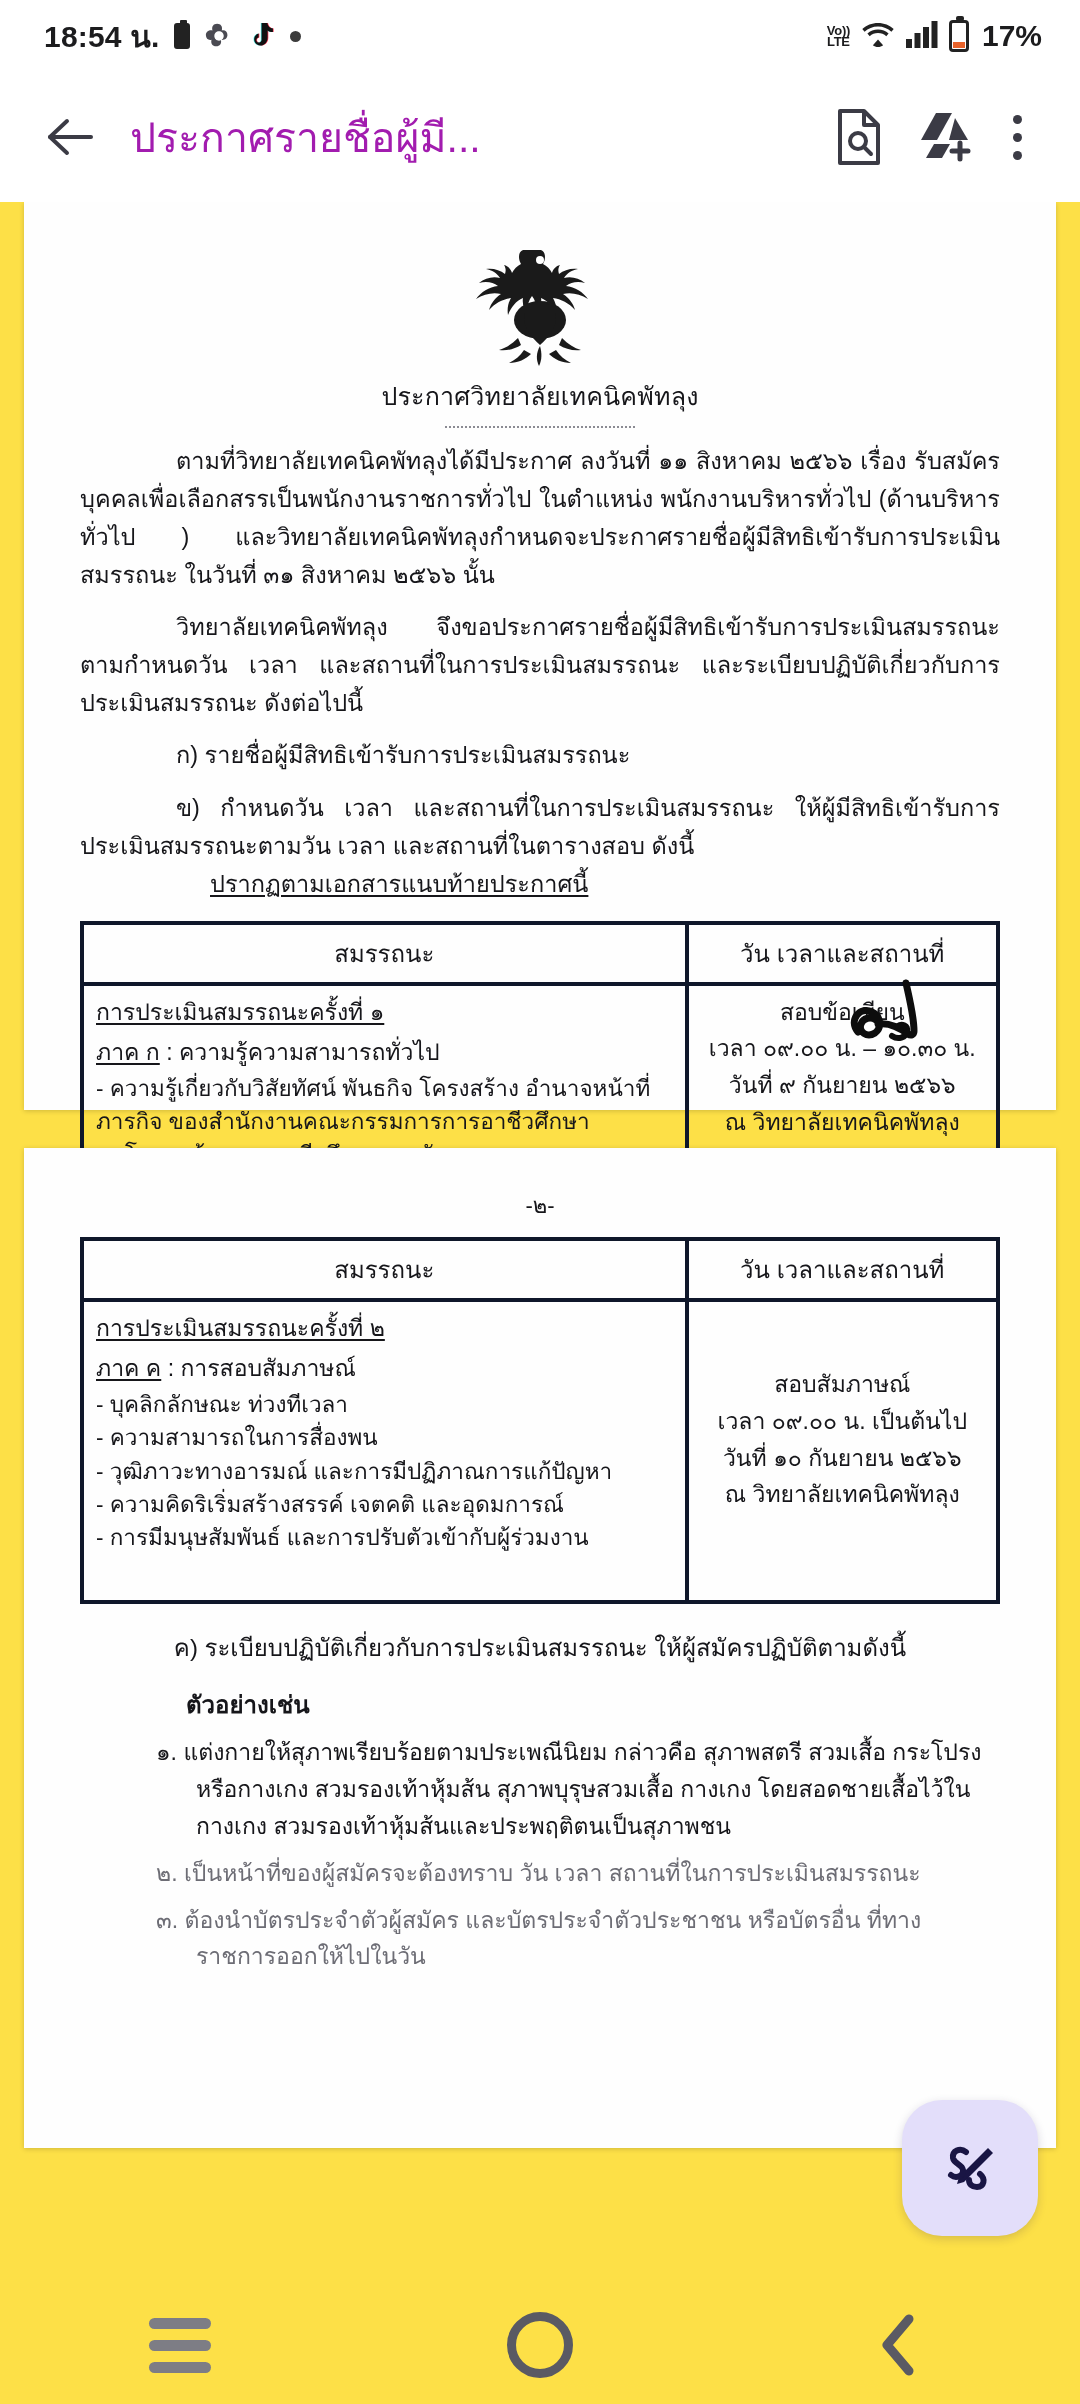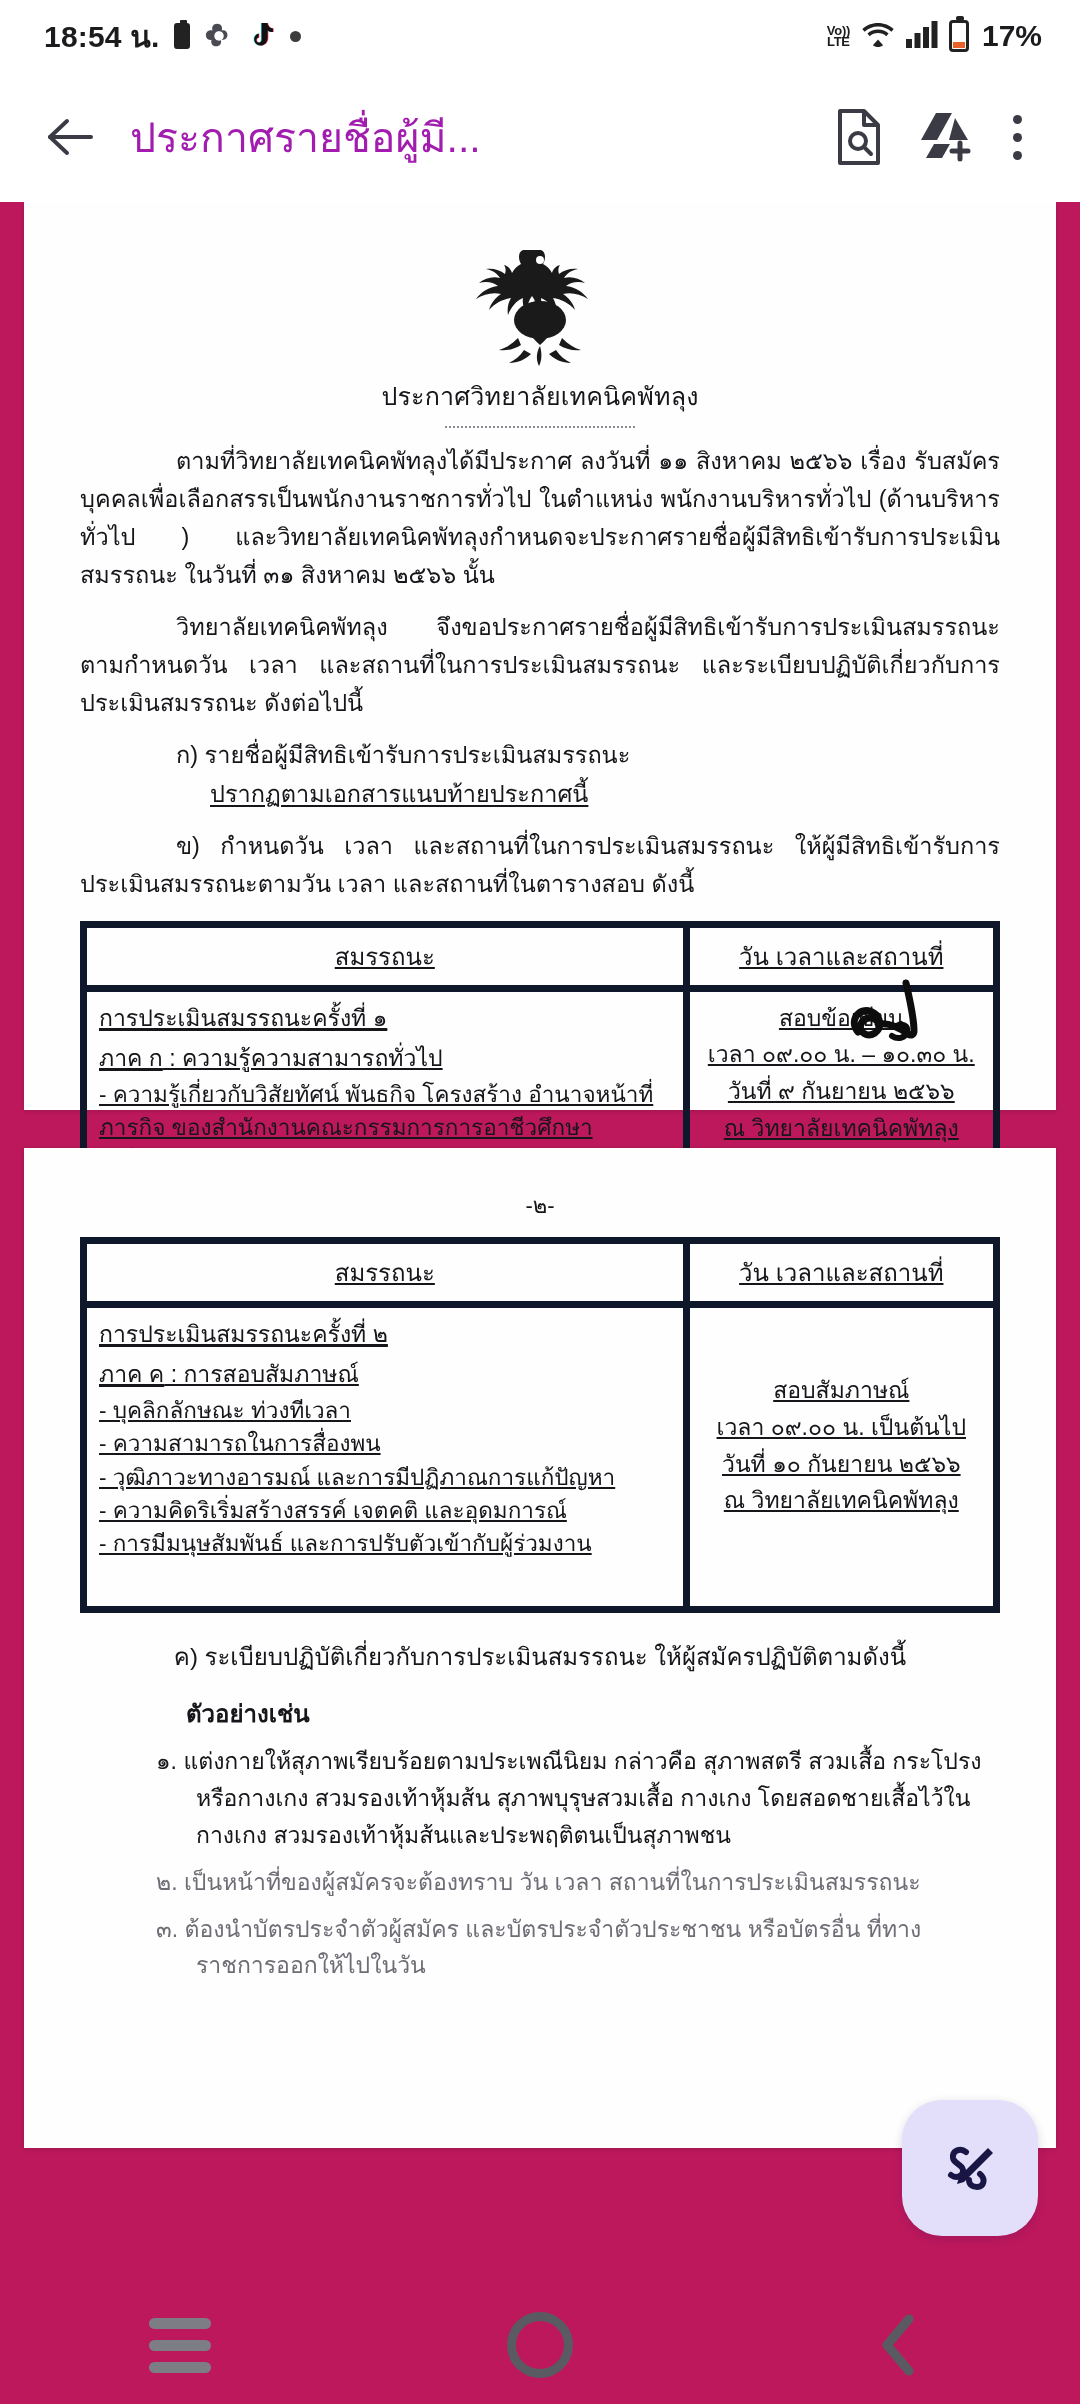--- a/index.html
+++ b/index.html
@@ -46,21 +46,21 @@
     flex: 1; font-size: 41px; color: #a21caf; margin-left: 22px;
     white-space: nowrap; overflow: hidden; font-weight: 400;
   }
   .ab-act { width: 86px; height: 86px; display:flex; align-items:center; justify-content:center; }
   .ab-kebab { width: 58px; height: 86px; display:flex; flex-direction:column; align-items:center; justify-content:center; gap:9px; }
   .ab-kebab span { width: 9px; height: 9px; border-radius:50%; background:#3b3b45; display:block; }
 
   
   .viewer {
     position: absolute; top: 202px; left: 0; width: 1080px; height: 2202px;
-    background: #be185d; overflow: hidden;
+    background: #fde047; overflow: hidden;
   }
 
   .page {
     position: relative; background: #fefefe; margin: 0 auto;
     box-shadow: 0 1px 5px rgba(0,0,0,.18);
     color: #16161a;
   }
   .page1 { width: 1032px; height: 908px; margin-top: 0px; padding: 34px 56px 0 56px; }
   .page2 { width: 1032px; margin-top: 38px; padding: 34px 56px 40px 56px; min-height: 1000px; }
 
@@ -74,21 +74,21 @@
   .doc-sub .lbl { margin-right: 14px; }
   .rule { width: 190px; border-top: 2px dotted #8b8b93; margin: 10px auto 12px auto; }
 
   .para { font-size: 23.5px; line-height: 1.62; text-align: justify; margin-top: 14px; }
   .para.ind { text-indent: 96px; }
   .para.sub { margin-left: 96px; text-indent: 0; }
   .ul-text { text-decoration: underline; text-underline-offset: 3px; }
 
   
   table.tbl { width: 100%; border-collapse: collapse; margin-top: 18px; table-layout: fixed; }
-  table.tbl th, table.tbl td { border: 7px solid #0f172a; vertical-align: top; padding: 8px 12px; text-decoration: underline; }
+  table.tbl th, table.tbl td { border: 4px solid #0f172a; vertical-align: top; padding: 8px 12px; }
   table.tbl th { text-align: center; font-weight: 400; font-size: 24px; padding: 9px 0; }
   .col-a { width: 66%; }
   .col-b { width: 34%; }
   .cell-title { font-size: 23px; text-decoration: underline; text-underline-offset: 3px; margin-bottom: 4px; }
   .cell-sec { font-size: 23px; margin-bottom: 2px; }
   .cell-sec u { text-underline-offset: 3px; }
   ul.items { list-style: none; margin: 0; padding: 0; }
   ul.items li { font-size: 22.5px; line-height: 1.48; padding-left: 0; text-indent: 0; }
   .rcell { text-align: center; font-size: 23px; line-height: 1.6; padding-top: 86px; }
   .rcell.mid { padding-top: 64px; }
@@ -225,22 +225,22 @@
           </g>
         </svg>
       </div>
 
       <div class="doc-h1 thai">ประกาศวิทยาลัยเทคนิคพัทลุง</div>
       <div class="rule"></div>
 
       <p class="para ind thai">ตามที่วิทยาลัยเทคนิคพัทลุงได้มีประกาศ ลงวันที่  ๑๑  สิงหาคม ๒๕๖๖  เรื่อง รับสมัครบุคคลเพื่อเลือกสรรเป็นพนักงานราชการทั่วไป  ในตำแหน่ง  พนักงานบริหารทั่วไป (ด้านบริหารทั่วไป )  และวิทยาลัยเทคนิคพัทลุงกำหนดจะประกาศรายชื่อผู้มีสิทธิเข้ารับการประเมินสมรรถนะ  ในวันที่  ๓๑  สิงหาคม  ๒๕๖๖  นั้น</p>
       <p class="para ind thai">วิทยาลัยเทคนิคพัทลุง จึงขอประกาศรายชื่อผู้มีสิทธิเข้ารับการประเมินสมรรถนะตามกำหนดวัน เวลา และสถานที่ในการประเมินสมรรถนะ และระเบียบปฏิบัติเกี่ยวกับการประเมินสมรรถนะ ดังต่อไปนี้</p>
       <p class="para sub thai">ก)  รายชื่อผู้มีสิทธิเข้ารับการประเมินสมรรถนะ</p>
+      <p class="para ind thai">ข)  กำหนดวัน เวลา และสถานที่ในการประเมินสมรรถนะ ให้ผู้มีสิทธิเข้ารับการประเมินสมรรถนะตามวัน เวลา และสถานที่ในตารางสอบ ดังนี้</p>
       <p class="para sub thai ul-text" style="margin-top:0;margin-left:130px">ปรากฏตามเอกสารแนบท้ายประกาศนี้</p>
-      <p class="para ind thai">ข)  กำหนดวัน เวลา และสถานที่ในการประเมินสมรรถนะ ให้ผู้มีสิทธิเข้ารับการประเมินสมรรถนะตามวัน เวลา และสถานที่ในตารางสอบ ดังนี้</p>
 
       <table class="tbl">
         <thead>
           <tr>
             <th class="col-a thai">สมรรถนะ</th>
             <th class="col-b thai">วัน เวลาและสถานที่</th>
           </tr>
         </thead>
         <tbody>
           <tr>

